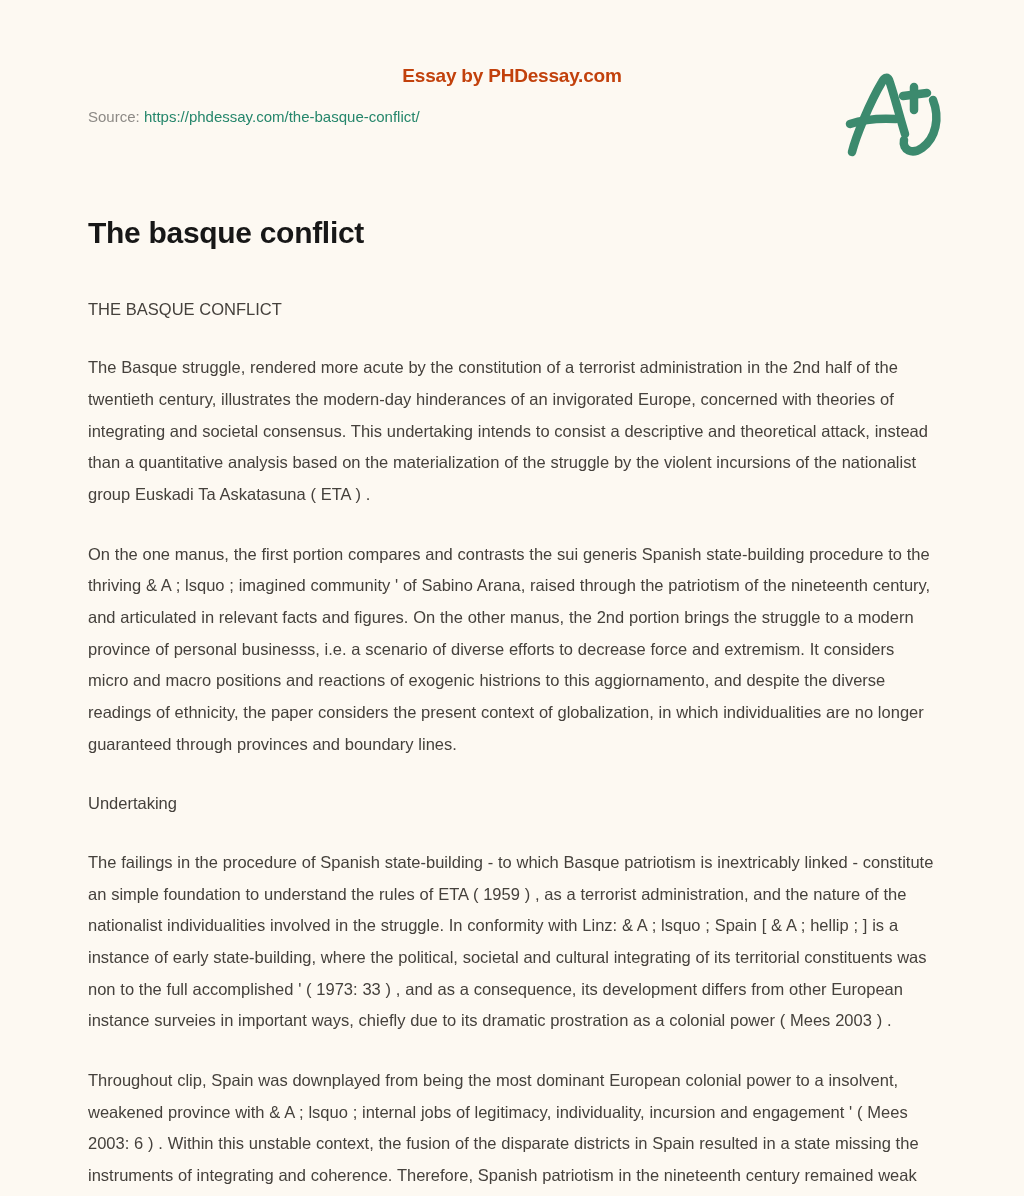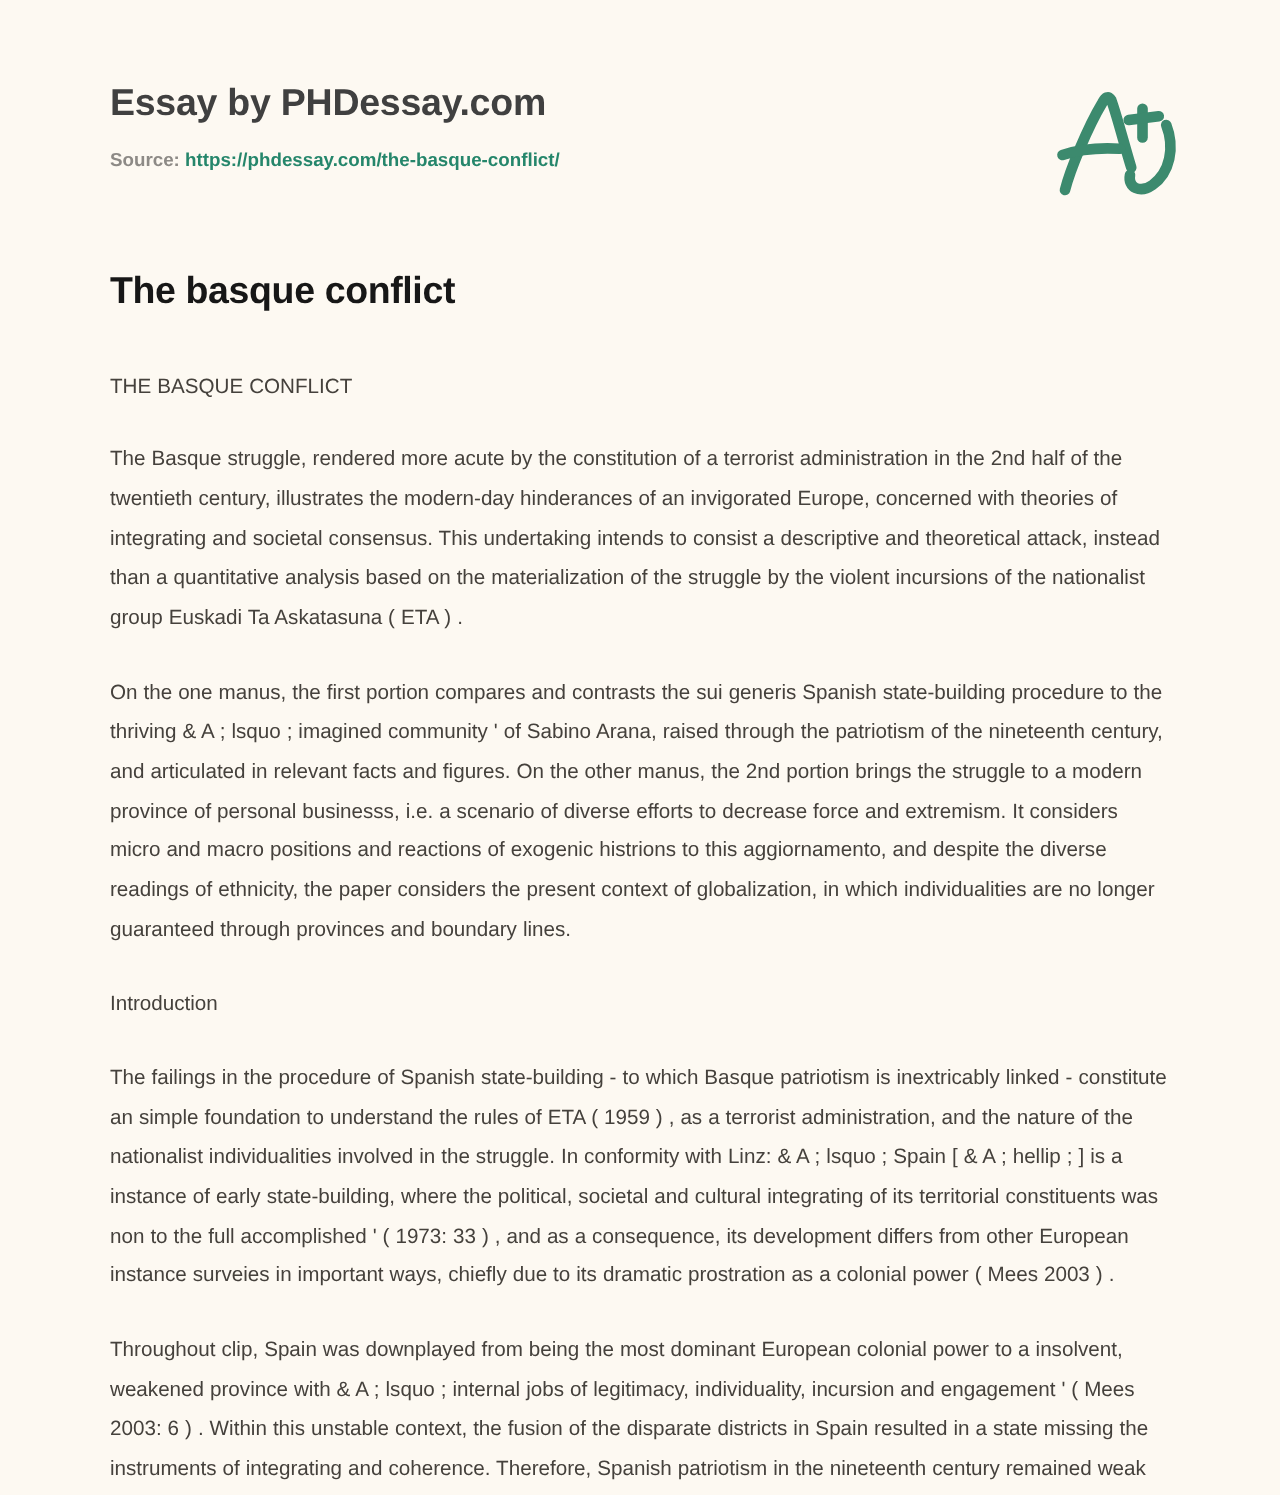--- a/index.html
+++ b/index.html
@@ -25,34 +25,34 @@
   }
 
   
   .header {
     position: relative;
     padding: 66px 88px 0 88px;
     height: 150px;
     box-sizing: border-box;
   }
   .brand-title {
-    font-size: 30px;
+    font-size: 19px;
     font-weight: 700;
-    color: #404040;
+    color: #c2410c;
     letter-spacing: -0.2px;
     line-height: 1.1;
     margin: 0;
+    text-align: center;
   }
   .source-line {
     margin-top: 21px;
     font-size: 15px;
     line-height: 1.2;
     color: #8D8A86;
     white-space: nowrap;
-    font-weight: bold;
   }
   .source-label {
     color: #8D8A86;
   }
   .source-link {
     color: #25866B;
     text-decoration: none;
   }
 
   
@@ -129,21 +129,21 @@
   </div>
 
   <div class="doc">
 
     <h2 class="doc-title">The basque conflict</h2>
 
     <div class="content">
       <p class="heading-para">THE BASQUE CONFLICT</p>
       <p>The Basque struggle, rendered more acute by the constitution of a terrorist administration in the 2nd half of the twentieth century, illustrates the modern-day hinderances of an invigorated Europe, concerned with theories of integrating and societal consensus. This undertaking intends to consist a descriptive and theoretical attack, instead than a quantitative analysis based on the materialization of the struggle by the violent incursions of the nationalist group Euskadi Ta Askatasuna ( ETA ) .</p>
       <p>On the one manus, the first portion compares and contrasts the sui generis Spanish state-building procedure to the thriving &amp; A ; lsquo ; imagined community ' of Sabino Arana, raised through the patriotism of the nineteenth century, and articulated in relevant facts and figures. On the other manus, the 2nd portion brings the struggle to a modern province of personal businesss, i.e. a scenario of diverse efforts to decrease force and extremism. It considers micro and macro positions and reactions of exogenic histrions to this aggiornamento, and despite the diverse readings of ethnicity, the paper considers the present context of globalization, in which individualities are no longer guaranteed through provinces and boundary lines.</p>
-      <p class="heading-para">Introduction</p>
+      <p class="heading-para">Undertaking</p>
       <p>The failings in the procedure of Spanish state-building - to which Basque patriotism is inextricably linked - constitute an simple foundation to understand the rules of ETA ( 1959 ) , as a terrorist administration, and the nature of the nationalist individualities involved in the struggle. In conformity with Linz: &amp; A ; lsquo ; Spain [ &amp; A ; hellip ; ] is a instance of early state-building, where the political, societal and cultural integrating of its territorial constituents was non to the full accomplished ' ( 1973: 33 ) , and as a consequence, its development differs from other European instance surveies in important ways, chiefly due to its dramatic prostration as a colonial power ( Mees 2003 ) .</p>
       <p>Throughout clip, Spain was downplayed from being the most dominant European colonial power to a insolvent, weakened province with &amp; A ; lsquo ; internal jobs of legitimacy, individuality, incursion and engagement ' ( Mees 2003: 6 ) . Within this unstable context, the fusion of the disparate districts in Spain resulted in a state missing the instruments of integrating and coherence. Therefore, Spanish patriotism in the nineteenth century remained weak and ne'er became a motion ( Seixas 1993 ) .</p>
 
     </div>
 
   </div>
 
 </div>
 
 </body></html>

